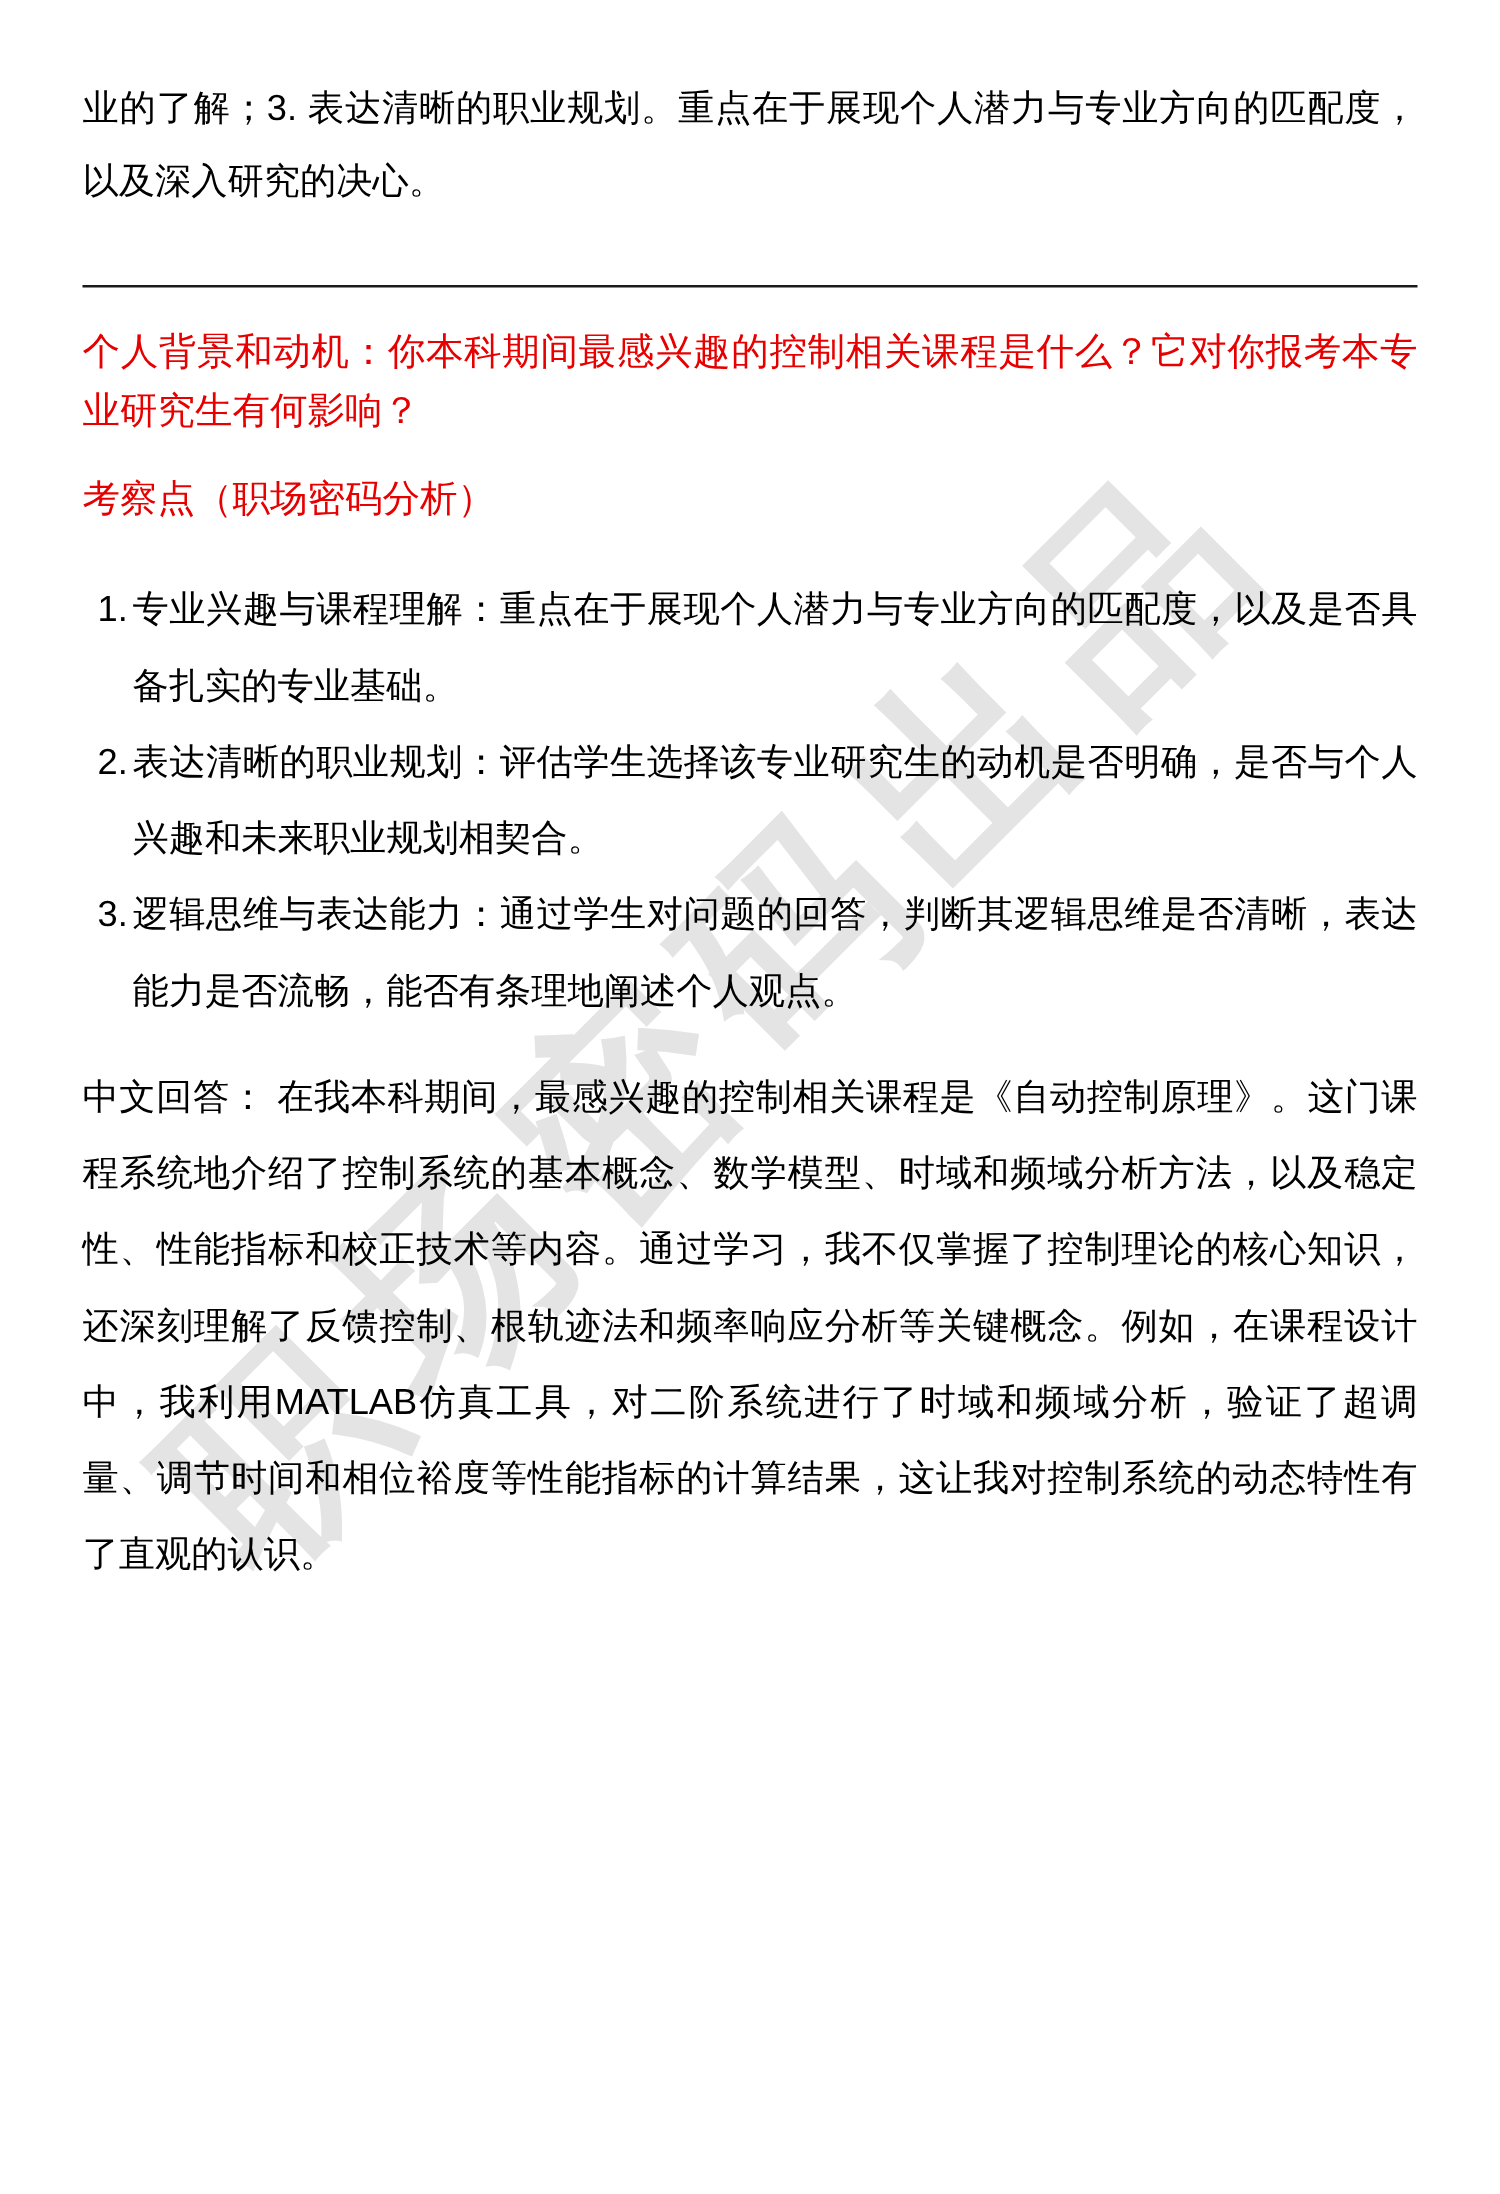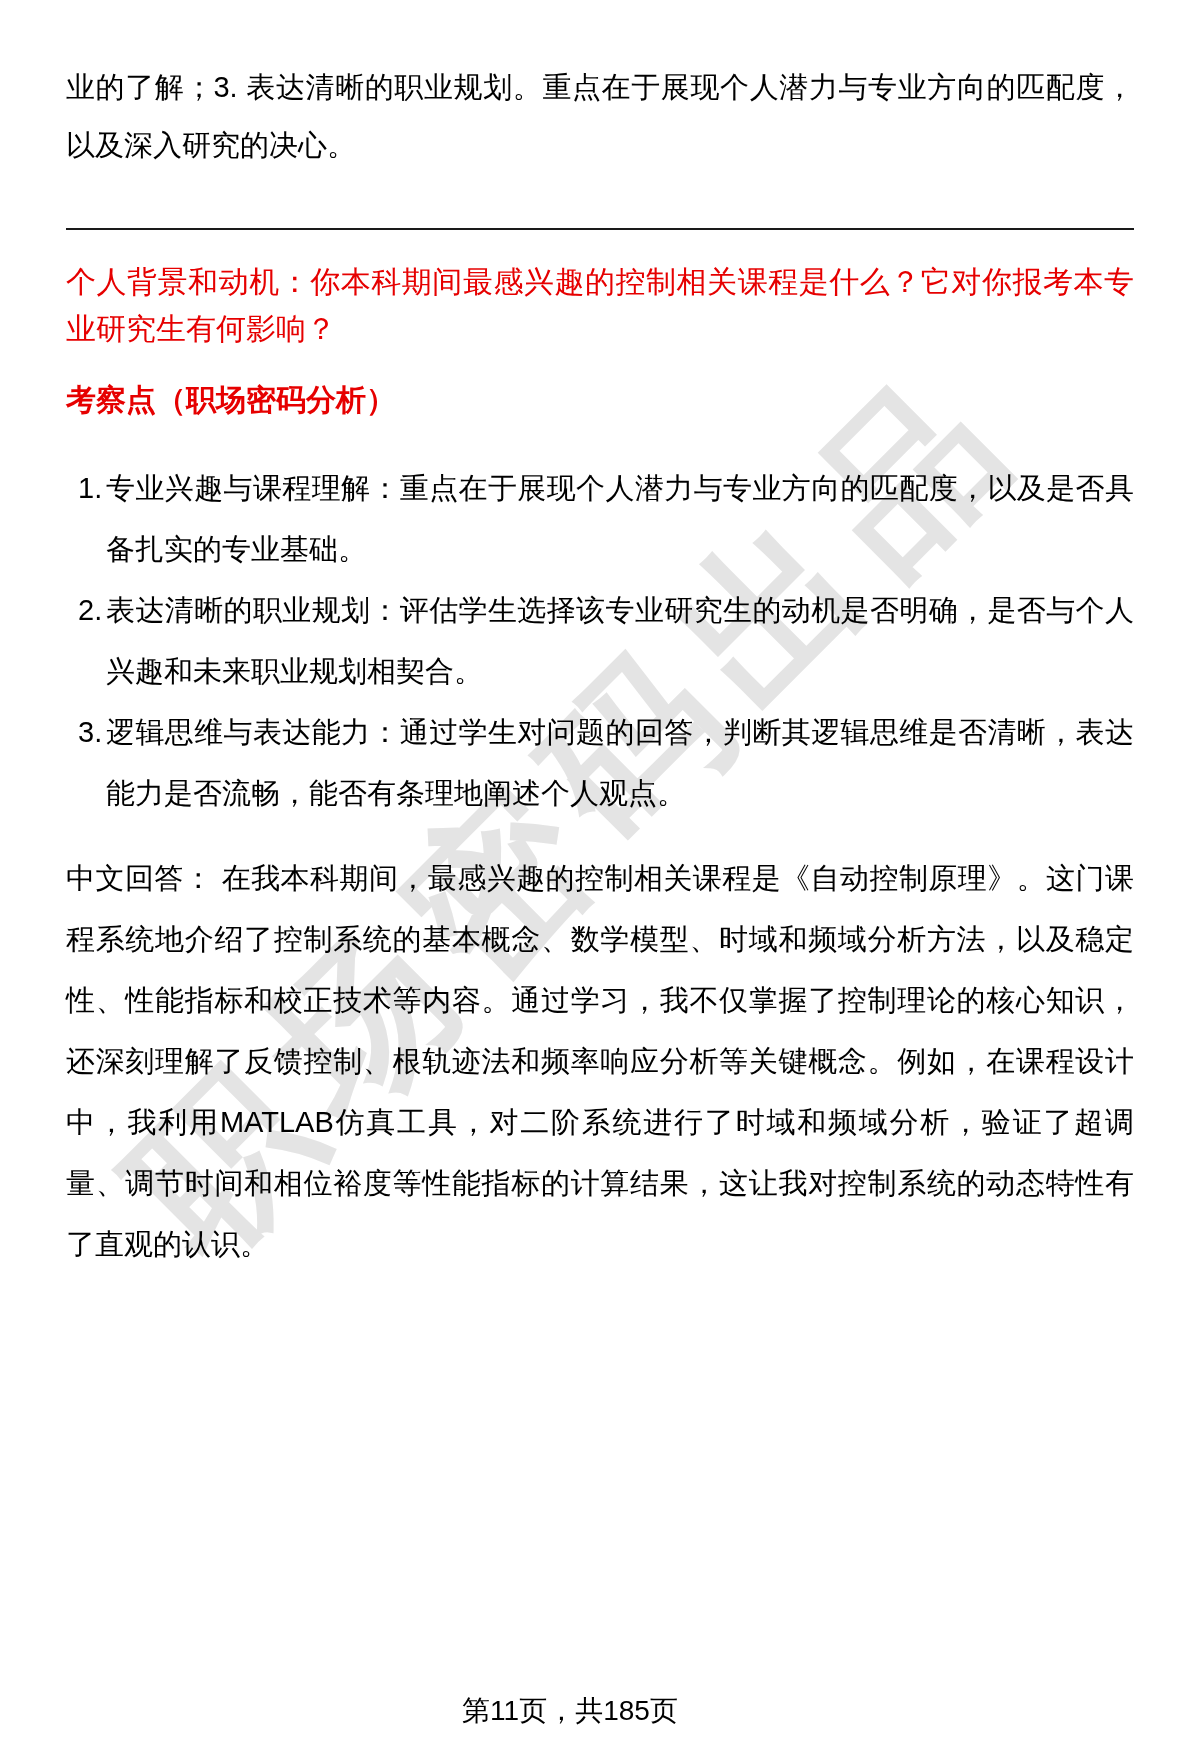--- a/index.html
+++ b/index.html
@@ -60,21 +60,21 @@
     font-size: 30px;
     font-weight: normal;
     line-height: 47px;
     color: #e60000;
     text-align: justify;
     text-justify: inter-ideograph;
   }
   .analysis-heading {
     margin: 28px 0 0 0;
     font-size: 30px;
-    font-weight: bold;
+    font-weight: normal;
     line-height: 40px;
     color: #e60000;
   }
   .points {
     margin-top: 38px;
   }
   .point {
     display: flex;
     font-size: 29px;
     line-height: 61px;
@@ -141,15 +141,14 @@
         <span class="num">3.</span>
         <span class="txt">逻辑思维与表达能力：通过学生对问题的回答，判断其逻辑思维是否清晰，表达能力是否流畅，能否有条理地阐述个人观点。</span>
       </div>
     </div>
 
     <p class="answer-p">中文回答： 在我本科期间，最感兴趣的控制相关课程是《自动控制原理》。这门课程系统地介绍了控制系统的基本概念、数学模型、时域和频域分析方法，以及稳定性、性能指标和校正技术等内容。通过学习，我不仅掌握了控制理论的核心知识，还深刻理解了反馈控制、根轨迹法和频率响应分析等关键概念。例如，在课程设计中，我利用MATLAB仿真工具，对二阶系统进行了时域和频域分析，验证了超调量、调节时间和相位裕度等性能指标的计算结果，这让我对控制系统的动态特性有了直观的认识。</p>
 
 
   </div>
 
-  <div class="footer">第11页，共185页</div>
 
 </div>
 
 </body></html>

